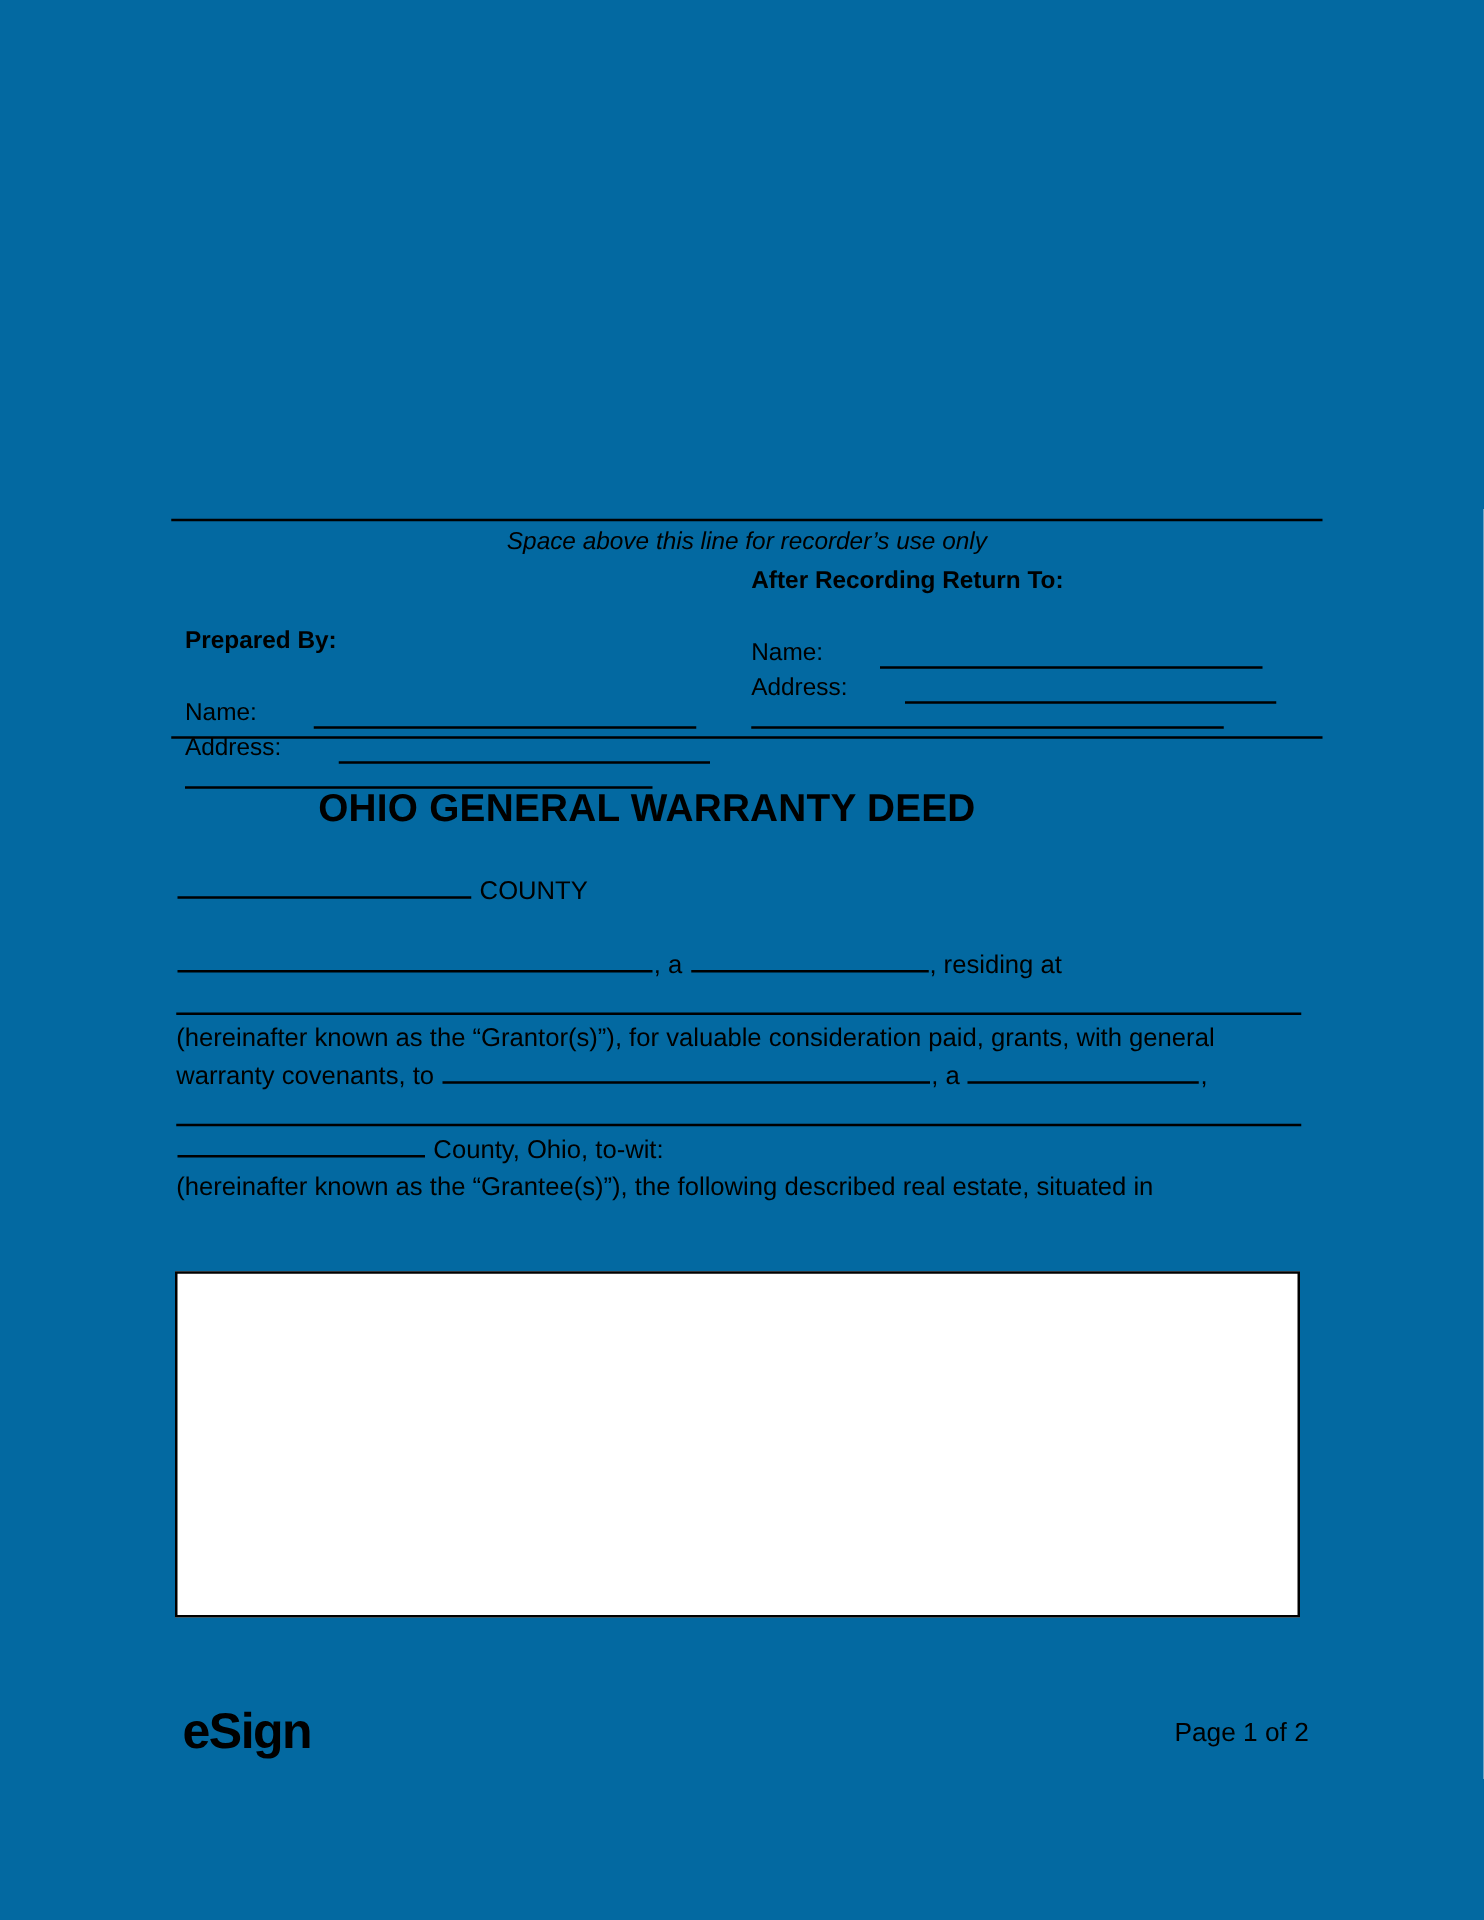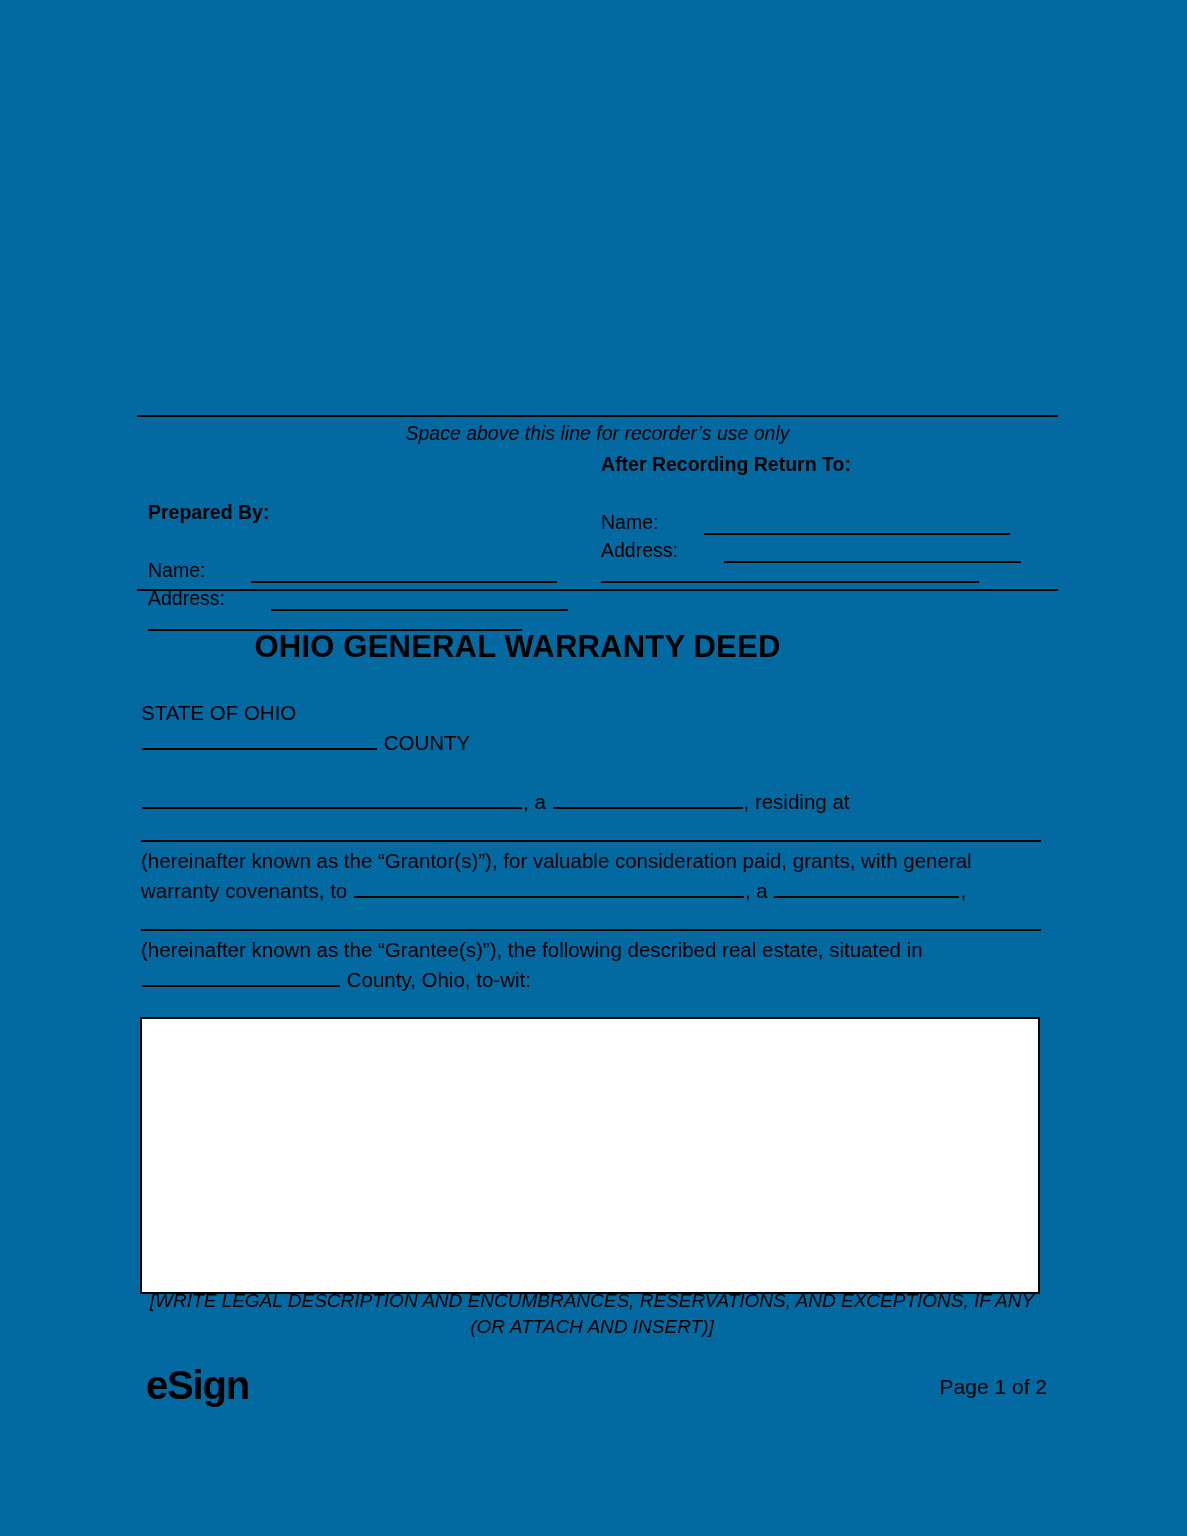--- a/index.html
+++ b/index.html
@@ -203,23 +203,20 @@
     </div>
     <div class="field-extra"></div>
   </div>
 
   <div class="rule-bottom"></div>
 
   <div class="doc-title">OHIO GENERAL WARRANTY DEED</div>
 
   <div class="body-block">
 
-    <div class="body-line">
-      <span>STATE OF OHIO</span>
-    </div>
 
     <div class="body-line">
       <span class="blank b-county"></span><span> COUNTY</span>
     </div>
 
     <div class="spacer-line"></div>
 
     <div class="body-line">
       <span class="blank b-grantor"></span><span>, a </span><span class="blank b-entity"></span><span>, residing at</span>
     </div>
@@ -231,30 +228,29 @@
     </div>
 
     <div class="body-line">
       <span>warranty covenants, to </span><span class="blank b-grantee"></span><span>, a </span><span class="blank b-entity2"></span><span>,</span>
     </div>
 
 
     <div class="full-rule"></div>
 
     <div class="body-line">
+      <span class="blank b-county2"></span><span> County, Ohio, to-wit:</span>
+    </div>
+
+    <div class="body-line">
       <span>(hereinafter known as the “Grantee(s)”), the following described real estate, situated in</span>
     </div>
 
-    <div class="body-line">
-      <span class="blank b-county2"></span><span> County, Ohio, to-wit:</span>
-    </div>
-
   </div>
 
   <div class="legal-box"></div>
 
-  <div class="legal-note">[WRITE LEGAL DESCRIPTION AND ENCUMBRANCES, RESERVATIONS, AND EXCEPTIONS, IF ANY (OR ATTACH AND INSERT)]</div>
 
   <div class="footer-logo">eSign</div>
 
   <div class="footer-page">Page 1 of 2</div>
 
 </div>
 
 </body></html>

